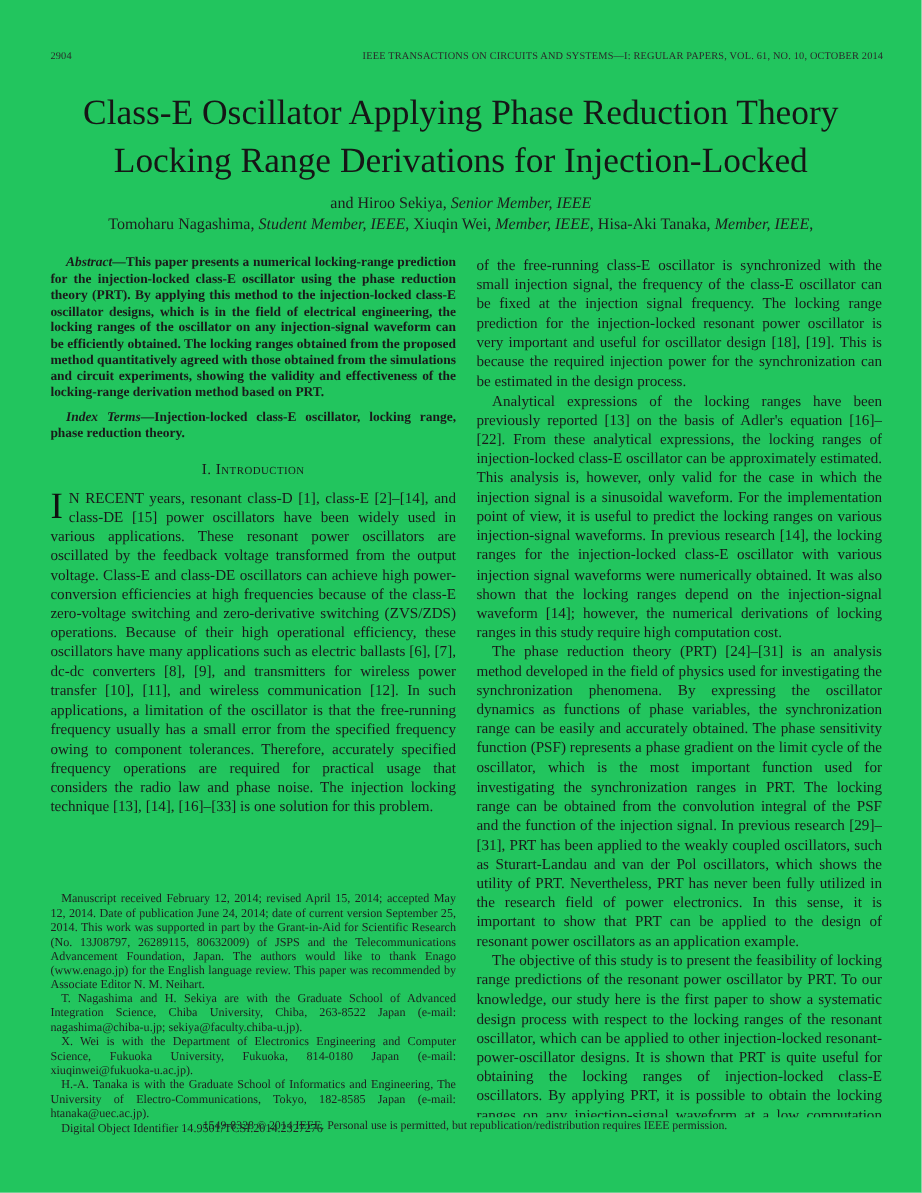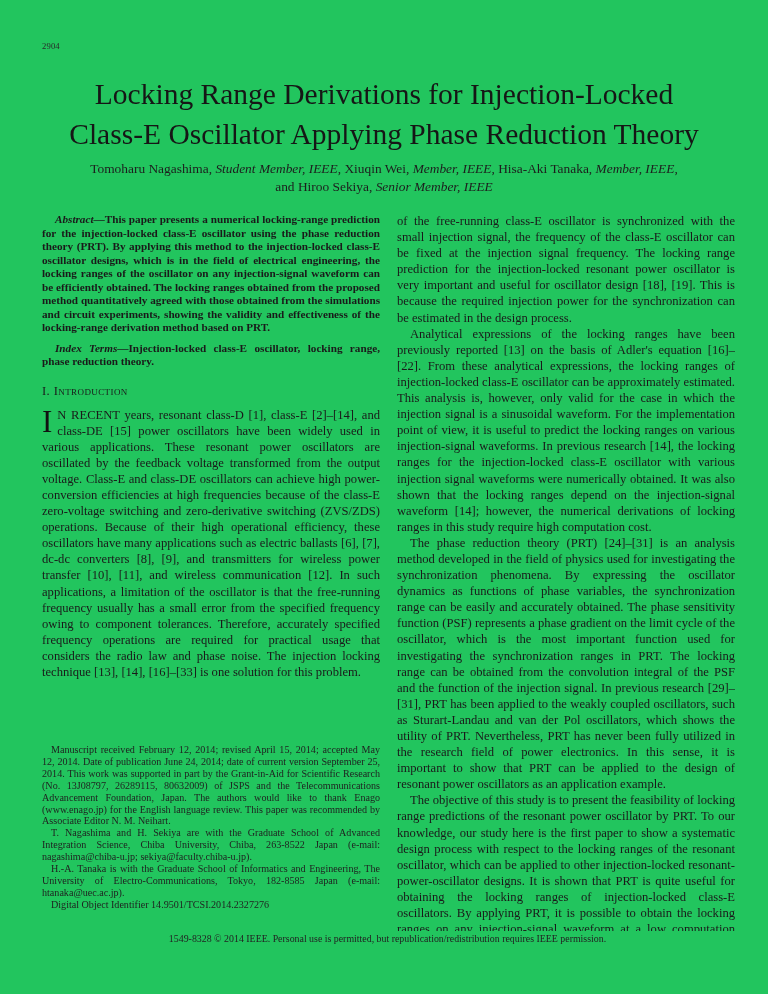--- a/index.html
+++ b/index.html
@@ -28,21 +28,21 @@
   .col{position:absolute;top:213px;width:338px;text-align:justify;}
   .col-left{left:42px;height:540px;overflow:hidden;}
   .col-right{left:397px;height:718px;overflow:hidden;}
   p{margin:0;}
   .abstract{
     font-size:11.2px;line-height:13.5px;font-weight:bold;
     text-indent:13px;color:#1a1a1a;
   }
   .mt{margin-top:7px;}
   .section{
-    margin:15px 0 8px 0;text-align:left;font-weight:normal;
+    margin:15px 0 8px 0;text-align:center;font-weight:normal;
     font-size:12.6px;letter-spacing:.4px;color:#1a1a1a;
   }
   .sc{font-variant:small-caps;}
   .body{font-size:12.6px;line-height:16.1px;color:#1a1a1a;}
   .ind{text-indent:13px;}
   .dropcap{
     float:left;font-size:31px;line-height:26px;
     padding:2px 5px 0 0;color:#111;
   }
   .footnote{
@@ -55,49 +55,51 @@
     text-align:center;font-size:9.9px;line-height:12.5px;color:#222;
   }
 </style>
 </head>
 <body>
 
 <div class="page">
 
   <div class="header">
     <span>2904</span>
+    <span>IEEE TRANSACTIONS ON CIRCUITS AND SYSTEMS—I: REGULAR PAPERS, VOL. 61, NO. 10, OCTOBER 2014</span>
   </div>
 
   <h1 class="title">
+    <span class="tline">Class-E Oscillator Applying Phase Reduction Theory</span>
     <span class="tline">Locking Range Derivations for Injection-Locked</span>
-    <span class="tline">Class-E Oscillator Applying Phase Reduction Theory</span>
   </h1>
 
   <div class="authors">
+    <div><span>and Hiroo Sekiya, </span><span class="it">Senior Member, IEEE</span></div>
     <div><span>Tomoharu Nagashima, </span><span class="it">Student Member, IEEE</span><span>, Xiuqin Wei, </span><span class="it">Member, IEEE</span><span>, Hisa-Aki Tanaka, </span><span class="it">Member, IEEE</span><span>,</span></div>
-    <div><span>and Hiroo Sekiya, </span><span class="it">Senior Member, IEEE</span></div>
   </div>
 
   <div class="col col-left">
     <p class="abstract"><span class="it">Abstract</span><span>—This paper presents a numerical locking-range prediction for the injection-locked class-E oscillator using the phase reduction theory (PRT). By applying this method to the injection-locked class-E oscillator designs, which is in the field of electrical engineering, the locking ranges of the oscillator on any injection-signal waveform can be efficiently obtained. The locking ranges obtained from the proposed method quantitatively agreed with those obtained from the simulations and circuit experiments, showing the validity and effectiveness of the locking-range derivation method based on PRT.</span></p>
     <p class="abstract mt"><span class="it">Index Terms</span><span>—Injection-locked class-E oscillator, locking range, phase reduction theory.</span></p>
     <h2 class="section"><span>I.</span> <span class="sc">Introduction</span></h2>
     <p class="body"><span class="dropcap">I</span><span>N RECENT years, resonant class-D [1], class-E [2]–[14], and class-DE [15] power oscillators have been widely used in various applications. These resonant power oscillators are oscillated by the feedback voltage transformed from the output voltage. Class-E and class-DE oscillators can achieve high power-conversion efficiencies at high frequencies because of the class-E zero-voltage switching and zero-derivative switching (ZVS/ZDS) operations. Because of their high operational efficiency, these oscillators have many applications such as electric ballasts [6], [7], dc-dc converters [8], [9], and transmitters for wireless power transfer [10], [11], and wireless communication [12]. In such applications, a limitation of the oscillator is that the free-running frequency usually has a small error from the specified frequency owing to component tolerances. Therefore, accurately specified frequency operations are required for practical usage that considers the radio law and phase noise. The injection locking technique [13], [14], [16]–[33] is one solution for this problem.</span></p>
   </div>
 
   <div class="col col-right">
     <p class="body">of the free-running class-E oscillator is synchronized with the small injection signal, the frequency of the class-E oscillator can be fixed at the injection signal frequency. The locking range prediction for the injection-locked resonant power oscillator is very important and useful for oscillator design [18], [19]. This is because the required injection power for the synchronization can be estimated in the design process.</p>
     <p class="body ind">Analytical expressions of the locking ranges have been previously reported [13] on the basis of Adler's equation [16]–[22]. From these analytical expressions, the locking ranges of injection-locked class-E oscillator can be approximately estimated. This analysis is, however, only valid for the case in which the injection signal is a sinusoidal waveform. For the implementation point of view, it is useful to predict the locking ranges on various injection-signal waveforms. In previous research [14], the locking ranges for the injection-locked class-E oscillator with various injection signal waveforms were numerically obtained. It was also shown that the locking ranges depend on the injection-signal waveform [14]; however, the numerical derivations of locking ranges in this study require high computation cost.</p>
     <p class="body ind">The phase reduction theory (PRT) [24]–[31] is an analysis method developed in the field of physics used for investigating the synchronization phenomena. By expressing the oscillator dynamics as functions of phase variables, the synchronization range can be easily and accurately obtained. The phase sensitivity function (PSF) represents a phase gradient on the limit cycle of the oscillator, which is the most important function used for investigating the synchronization ranges in PRT. The locking range can be obtained from the convolution integral of the PSF and the function of the injection signal. In previous research [29]–[31], PRT has been applied to the weakly coupled oscillators, such as Sturart-Landau and van der Pol oscillators, which shows the utility of PRT. Nevertheless, PRT has never been fully utilized in the research field of power electronics. In this sense, it is important to show that PRT can be applied to the design of resonant power oscillators as an application example.</p>
     <p class="body ind">The objective of this study is to present the feasibility of locking range predictions of the resonant power oscillator by PRT. To our knowledge, our study here is the first paper to show a systematic design process with respect to the locking ranges of the resonant oscillator, which can be applied to other injection-locked resonant-power-oscillator designs. It is shown that PRT is quite useful for obtaining the locking ranges of injection-locked class-E oscillators. By applying PRT, it is possible to obtain the locking ranges on any injection-signal waveform at a low computation cost. By conducting simulations and circuit experiments, it was confirmed that the locking ranges predicted by the proposed method quantitatively agree with those obtained from the simulations and circuit experiments, thereby</p>
   </div>
 
   <div class="footnote">
     <p class="fn">Manuscript received February 12, 2014; revised April 15, 2014; accepted May 12, 2014. Date of publication June 24, 2014; date of current version September 25, 2014. This work was supported in part by the Grant-in-Aid for Scientific Research (No. 13J08797, 26289115, 80632009) of JSPS and the Telecommunications Advancement Foundation, Japan. The authors would like to thank Enago (www.enago.jp) for the English language review. This paper was recommended by Associate Editor N. M. Neihart.</p>
     <p class="fn">T. Nagashima and H. Sekiya are with the Graduate School of Advanced Integration Science, Chiba University, Chiba, 263-8522 Japan (e-mail: nagashima@chiba-u.jp; sekiya@faculty.chiba-u.jp).</p>
+    <p class="fn">X. Wei is with the Department of Electronics Engineering and Computer Science, Fukuoka University, Fukuoka, 814-0180 Japan (e-mail: xiuqinwei@fukuoka-u.ac.jp).</p>
     <p class="fn">H.-A. Tanaka is with the Graduate School of Informatics and Engineering, The University of Electro-Communications, Tokyo, 182-8585 Japan (e-mail: htanaka@uec.ac.jp).</p>
     <p class="fn">Digital Object Identifier 14.9501/TCSI.2014.2327276</p>
   </div>
 
   <div class="footer">
     <div>1549-8328 © 2014 IEEE. Personal use is permitted, but republication/redistribution requires IEEE permission.</div>
   </div>
 
 </div>
 

